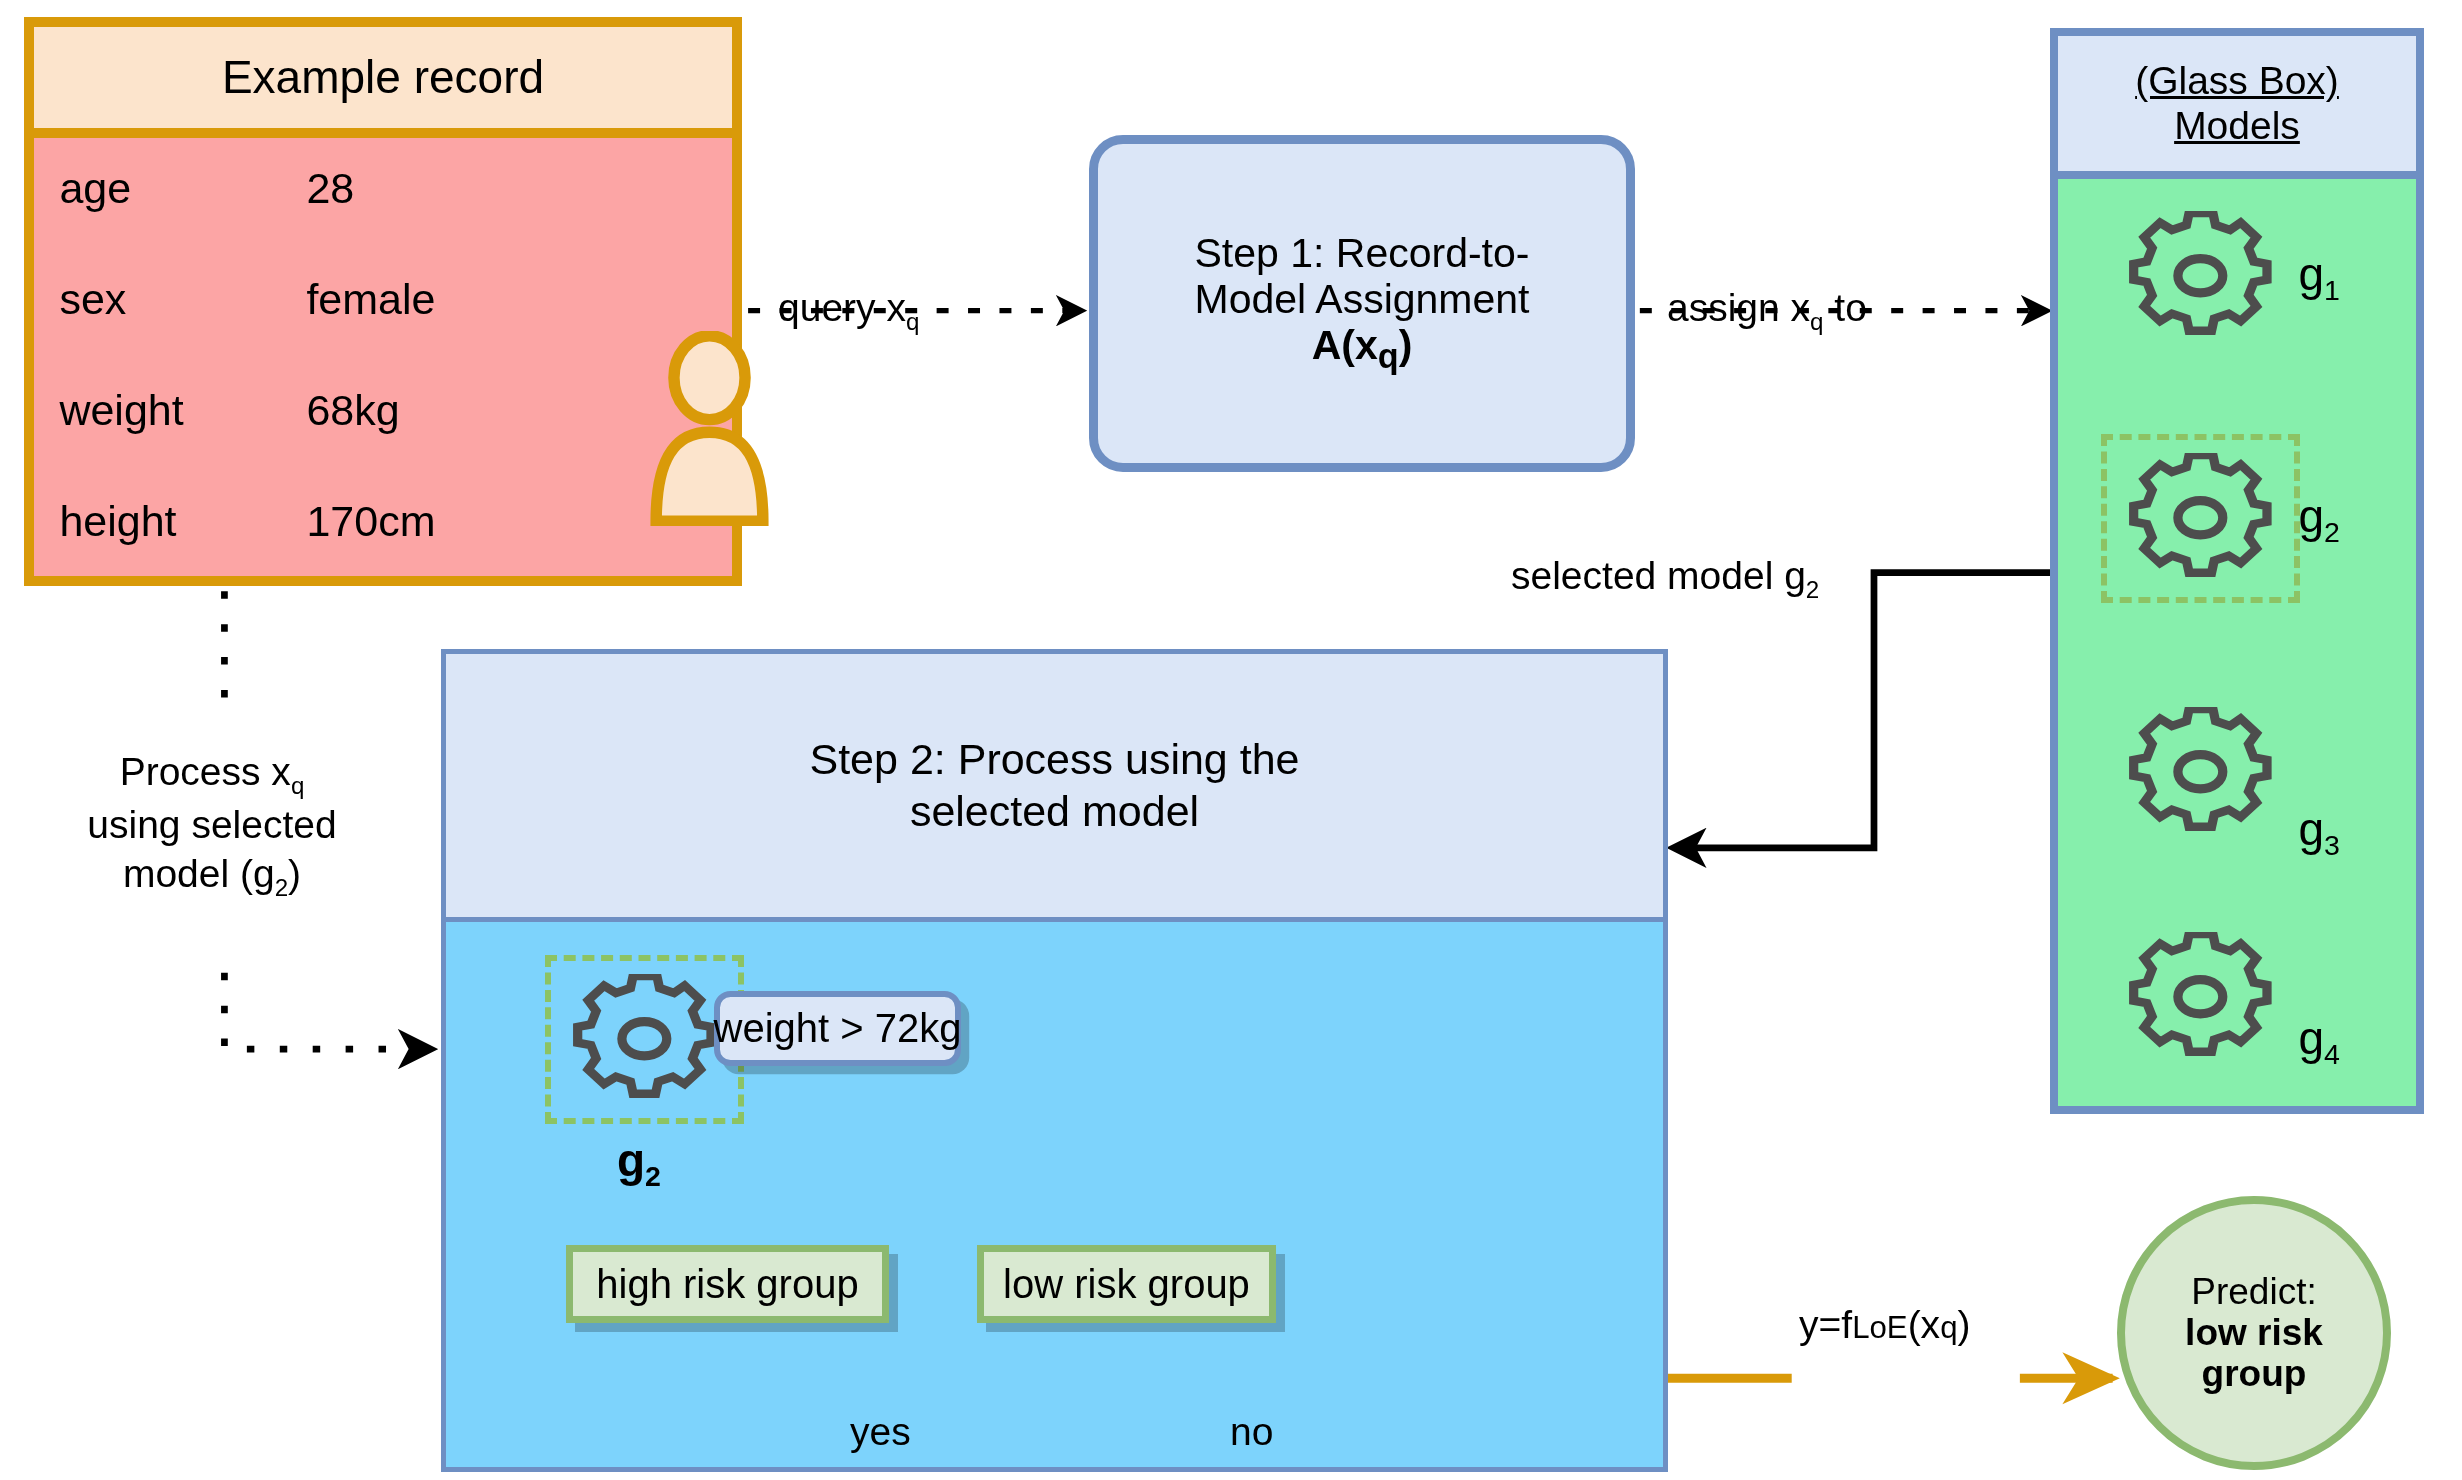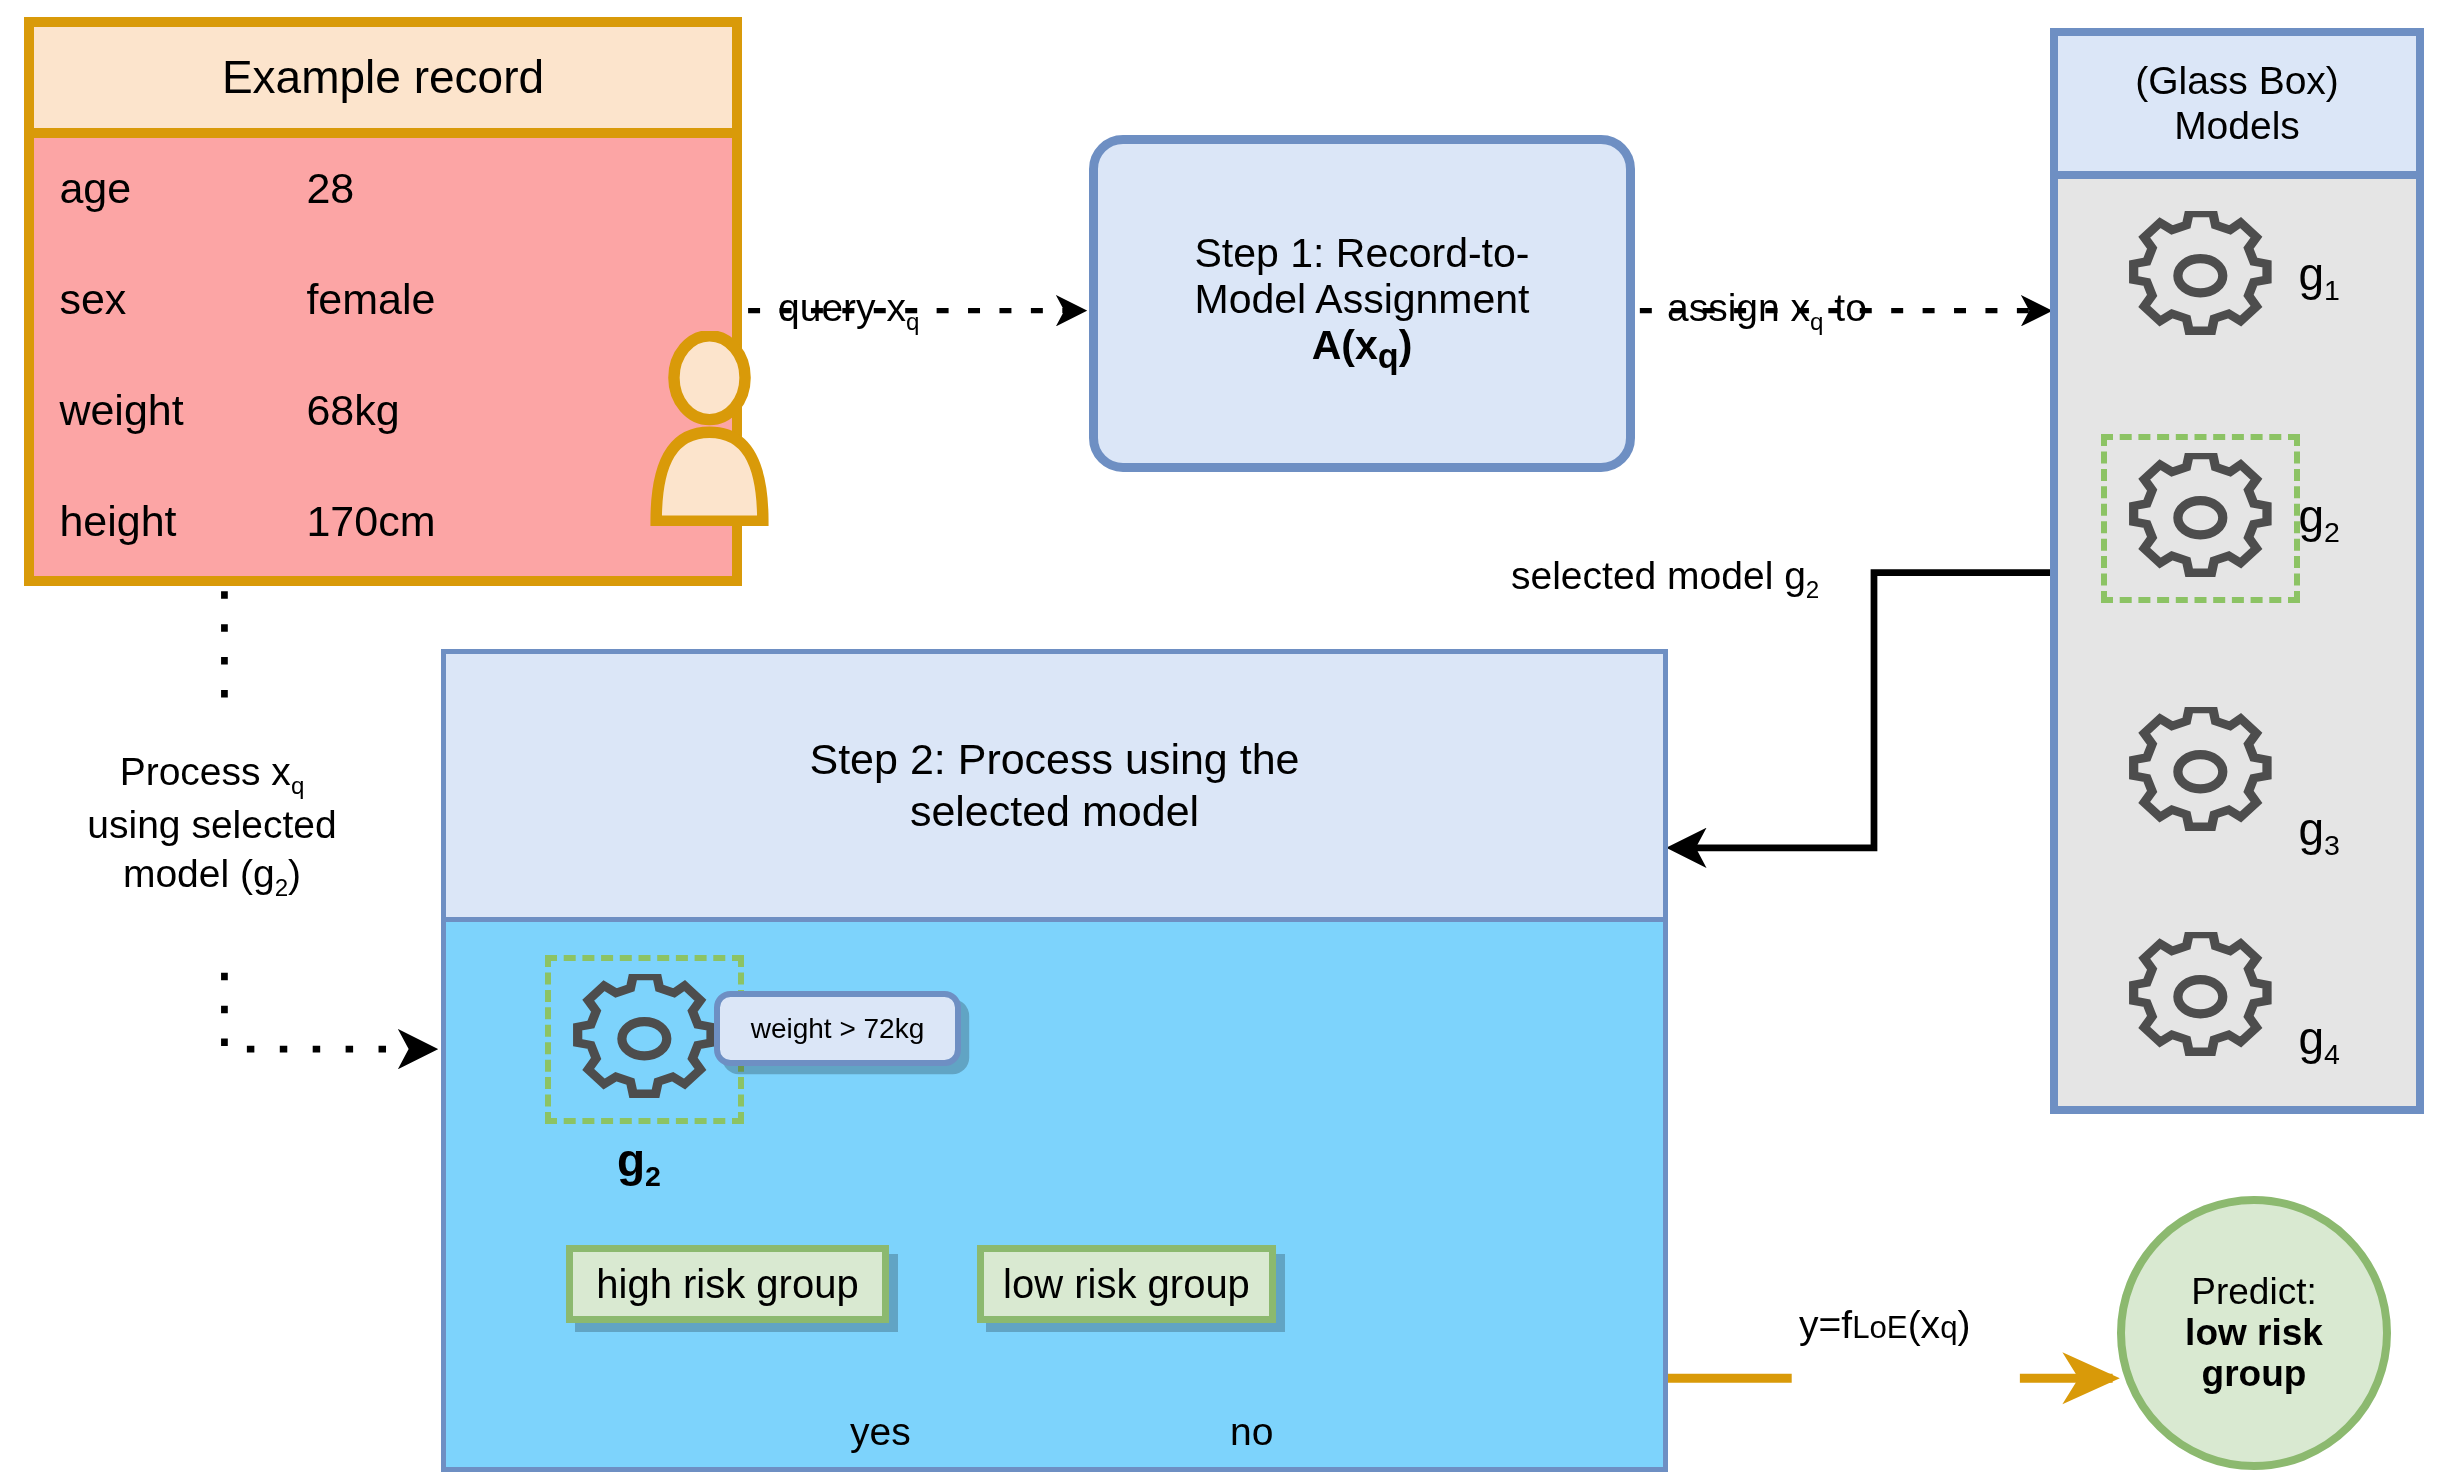--- a/index.html
+++ b/index.html
@@ -18,40 +18,40 @@
   .rec-val{font-size:43px;}
   #person-icon{position:absolute;left:612px;top:193px;width:127px;height:195px;}
 
   
   .bluebox{background:var(--blue-fill);border:9.7px solid var(--blue-border);box-sizing:border-box;}
   #step1{left:1089px;top:135px;width:546px;height:337px;border-radius:34px;display:flex;align-items:center;justify-content:center;}
   #step1 .txt{font-size:41px;line-height:1.12;text-align:center;}
   #step1 .fn{font-weight:bold;}
 
   
-  #models-panel{left:2050px;top:28.4px;width:374px;height:1086px;border:8.2px solid var(--blue-border);box-sizing:border-box;background:#e5e5e5;}
+  #models-panel{left:2050px;top:28.4px;width:374px;height:1086px;border:8.2px solid var(--blue-border);box-sizing:border-box;background:#86efac;text-decoration:underline;}
   #models-header{height:135px;background:var(--blue-fill);border-bottom:8.2px solid var(--blue-border);display:flex;flex-direction:column;align-items:center;justify-content:center;}
   #models-header span{font-size:39px;line-height:1.15;}
   .model-row{position:absolute;left:0;width:100%;height:187px;display:flex;align-items:center;}
   .gear-wrap{position:relative;width:187px;height:157px;margin-left:49px;display:flex;align-items:center;justify-content:center;}
   .gear-wrap.selected{outline:6.7px dashed var(--green-dash);outline-offset:0px;}
   .model-label{font-size:46px;margin-left:4.5px;}
   .model-label sub{font-size:0.62em;}
 
   
   #step2{left:441px;top:649px;width:1227px;height:823px;border:5.2px solid var(--blue-border);box-sizing:border-box;background:#7dd3fc;}
   #step2-header{height:263px;background:var(--blue-fill);border-bottom:5.2px solid var(--blue-border);display:flex;align-items:center;justify-content:center;}
   #step2-header .txt{font-size:43px;line-height:1.2;text-align:center;}
 
   #g2-inner{position:absolute;left:105px;top:307px;width:187px;height:157px;display:flex;align-items:center;justify-content:center;outline:6.7px dashed var(--green-dash);}
   #g2-inner-label{position:absolute;left:171px;top:479px;font-size:46px;font-weight:bold;}
   #g2-inner-label sub{font-size:0.62em;font-weight:bold;}
 
   #decision-node{position:absolute;left:268px;top:337px;width:247px;height:75px;background:var(--blue-fill);border:6.7px solid var(--blue-border);border-radius:16.5px;display:flex;align-items:center;justify-content:center;box-sizing:border-box;box-shadow:8.2px 8.2px 0 rgba(0,0,0,0.22);}
-  #decision-node .txt{font-size:28px;white-space:nowrap;}
+  #decision-node .txt{font-size:40px;white-space:nowrap;}
 
   .leaf{position:absolute;height:78px;background:var(--green-fill);border:7.5px solid var(--green-border);box-sizing:border-box;display:flex;align-items:center;justify-content:center;box-shadow:9px 9px 0 rgba(0,0,0,0.22);}
   .leaf .txt{font-size:40px;white-space:nowrap;}
   #leaf-high{left:120px;top:591px;width:323px;}
   #leaf-low{left:531px;top:591px;width:299px;}
 
   .edge-label{position:absolute;font-size:39px;}
 
   
   #predict{left:2117px;top:1196px;width:274px;height:274px;border-radius:50%;background:var(--green-fill);border:8.2px solid var(--green-border);box-sizing:border-box;display:flex;flex-direction:column;align-items:center;justify-content:center;text-align:center;}

